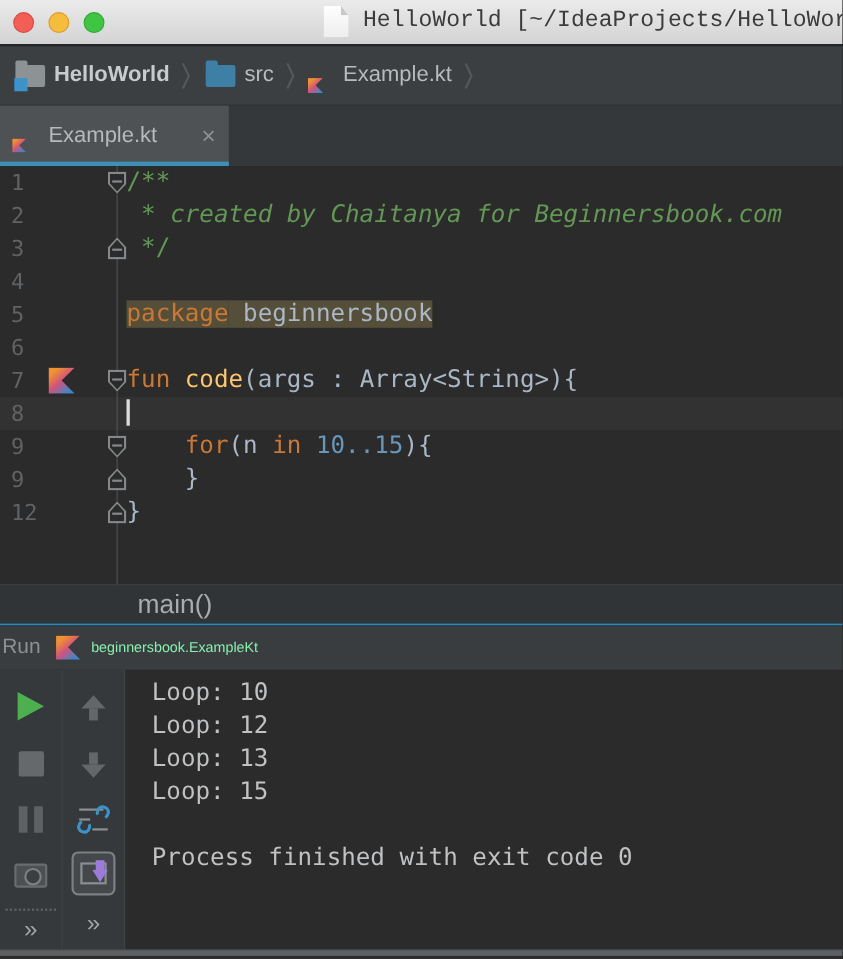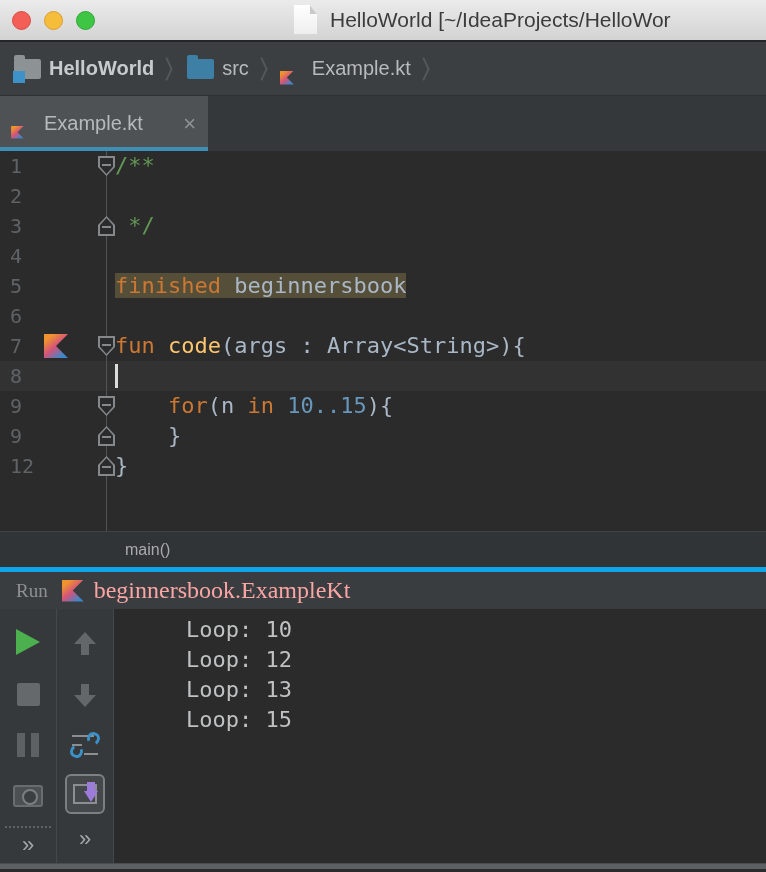--- a/index.html
+++ b/index.html
@@ -1,21 +1,21 @@
 <!DOCTYPE html>
 <html><head>
 <meta charset="utf-8">
 <style>
   * { margin:0; padding:0; box-sizing:border-box; }
   html,body { width:766px; height:872px; overflow:hidden; background:#2b2b2b;
               font-family:"Liberation Sans", sans-serif; }
 
   
   .titlebar { height:42px; background:linear-gradient(#ebebeb,#d3d3d3);
-              border-bottom:2px solid #232526; position:relative; }
+              border-bottom:2px solid #232526; position:relative;font-family:Liberation Mono, monospace; }
   .traffic { position:absolute; top:11px; width:19px; height:19px; border-radius:50%; }
   .t-red    { left:12px; background:#f35e56; border:1px solid #dd4a43; }
   .t-yellow { left:44px; background:#f6bd3b; border:1px solid #de9c2e; }
   .t-green  { left:76px; background:#3ec544; border:1px solid #2fa834; }
   .title-center { position:absolute; left:294px; top:5px; display:flex; align-items:center;
                   white-space:nowrap; overflow:hidden; width:472px; }
   .doc-icon { width:23px; height:29px; background:linear-gradient(#ffffff,#eeeeee);
               clip-path:polygon(0 0,70% 0,100% 30%,100% 100%,0 100%);
               position:relative; flex:none; }
   .doc-icon::after { content:''; position:absolute; right:0; top:0; width:7px; height:9px;
@@ -89,28 +89,28 @@
   .tok-fn { color:#ffc66d; }     .tok-comment { color:#629755; }
   .tok-num { color:#6897bb; }    .tok-str { color:#6a8759; }
   .tok-tpl { color:#cc7832; }    .tok-italic { font-style:italic; }
   .tok-hl { background:#554f3a; }
   .caret { display:inline-block; width:3px; height:24px; background:#dcdcdc;
            vertical-align:middle; position:relative; top:-1px; }
 
   
   .crumb-bar { height:36px; background:#313436; border-top:1px solid #404345;
                display:flex; align-items:center; padding-left:125px; }
-  .crumb-text { font-size:16px; color:#a9abad; }
-
-  
-  .run-header { height:42px; background:#3a3d3f; border-top:5px solid #0ea5e9;
-                display:flex; align-items:center; padding-left:16px;font-family:Liberation Serif, serif; }
+  .crumb-text { font-size:24px; color:#a9abad; }
+
+  
+  .run-header { height:42px; background:#3a3d3f; border-top:1px solid #0ea5e9;
+                display:flex; align-items:center; padding-left:2px; }
   .run-tab-label { font-size:19px; color:#8e9193; margin-right:14px; }
   .run-header .klogo { width:22px; height:22px; margin-right:10px; }
-  .run-config { font-size:24px; color:#fca5a5; }
+  .run-config { font-size:13px; color:#86efac; }
 
   .run-body { height:254px; display:flex; background:#2b2b2b; }
   .tcol { width:57px; background:#36393b; display:flex; flex-direction:column;
           align-items:center; flex:none; }
   .tcol1 { border-right:1px solid #454849; }
   .tcol2 { border-right:1px solid #454849; }
 
   
   .i-play { margin-top:20px; width:0; height:0; border-left:24px solid #4db04f;
             border-top:13px solid transparent; border-bottom:13px solid transparent; }
@@ -152,21 +152,21 @@
   .i-scrollend-btn .win { position:absolute; left:6px; top:8px; width:24px; height:20px;
                           border:2px solid #8b8f91; }
   .i-scrollend-btn .p-arrow { position:absolute; right:5px; top:6px; width:14px; height:22px; }
   .i-scrollend-btn .p-arrow::before { content:''; position:absolute; left:3px; top:0;
                           width:8px; height:10px; background:#9d7bdb; }
   .i-scrollend-btn .p-arrow::after { content:''; position:absolute; left:0; top:9px; width:0;
                           height:0; border-left:7px solid transparent;
                           border-right:7px solid transparent; border-top:11px solid #9d7bdb; }
 
   
-  .console { flex:1; background:#2b2b2b; padding:6px 0 0 24px; overflow:hidden;margin-left:48px; }
+  .console { flex:1; background:#2b2b2b; padding:6px 0 0 24px; overflow:hidden; }
   .console-line { height:30px; line-height:30px; font-family:"DejaVu Sans Mono",monospace;
                   font-size:22px; color:#bfc1c3; white-space:pre; }
 
   .bottom-strip { height:6px; background:#5d6062; border-top:1px solid #4a4d4f; }
 </style>
 </head>
 <body>
 
 <div class="titlebar">
   <span class="traffic t-red"></span>
@@ -210,35 +210,36 @@
   <div id="code-lines">
       <div class="code-row">
         <span class="lnum">1</span>
         <span class="foldslot">
           <span class="fold fold-start"></span>
         </span>
         <span class="code-text"><span class="tok-comment">/**</span></span>
       </div>
       <div class="code-row">
         <span class="lnum">2</span>
+        <span class="code-text"><span class="tok-comment tok-italic"> * created by Chaitanya for Beginnersbook.com</span></span>
       </div>
       <div class="code-row">
         <span class="lnum">3</span>
         <span class="foldslot">
           <span class="fold fold-end"></span>
         </span>
         <span class="code-text"><span class="tok-comment"> */</span></span>
       </div>
       <div class="code-row">
         <span class="lnum">4</span>
         <span class="code-text"></span>
       </div>
       <div class="code-row">
         <span class="lnum">5</span>
-        <span class="code-text"><span class="tok-kw tok-hl">finished</span><span class="tok-plain tok-hl"> </span><span class="tok-plain tok-hl">beginnersbook</span></span>
+        <span class="code-text"><span class="tok-kw tok-hl">package</span><span class="tok-plain tok-hl"> </span><span class="tok-plain tok-hl">beginnersbook</span></span>
       </div>
       <div class="code-row">
         <span class="lnum">6</span>
         <span class="code-text"></span>
       </div>
       <div class="code-row">
         <span class="lnum">7</span>
         <span class="runslot">
           <span class="klogo" style="display: block;"></span>
         </span>
@@ -314,17 +315,18 @@
     </div>
     <div class="more-glyph">»</div>
   </div>
   <div class="console">
     <div id="console-lines">
         <div class="console-line">Loop: 10</div>
         <div class="console-line">Loop: 12</div>
         <div class="console-line">Loop: 13</div>
         <div class="console-line">Loop: 15</div>
         <div class="console-line">&nbsp;</div>
+        <div class="console-line">Process finished with exit code 0</div>
       </div>
   </div>
 </div>
 
 <div class="bottom-strip"></div>
 
 </body></html>

